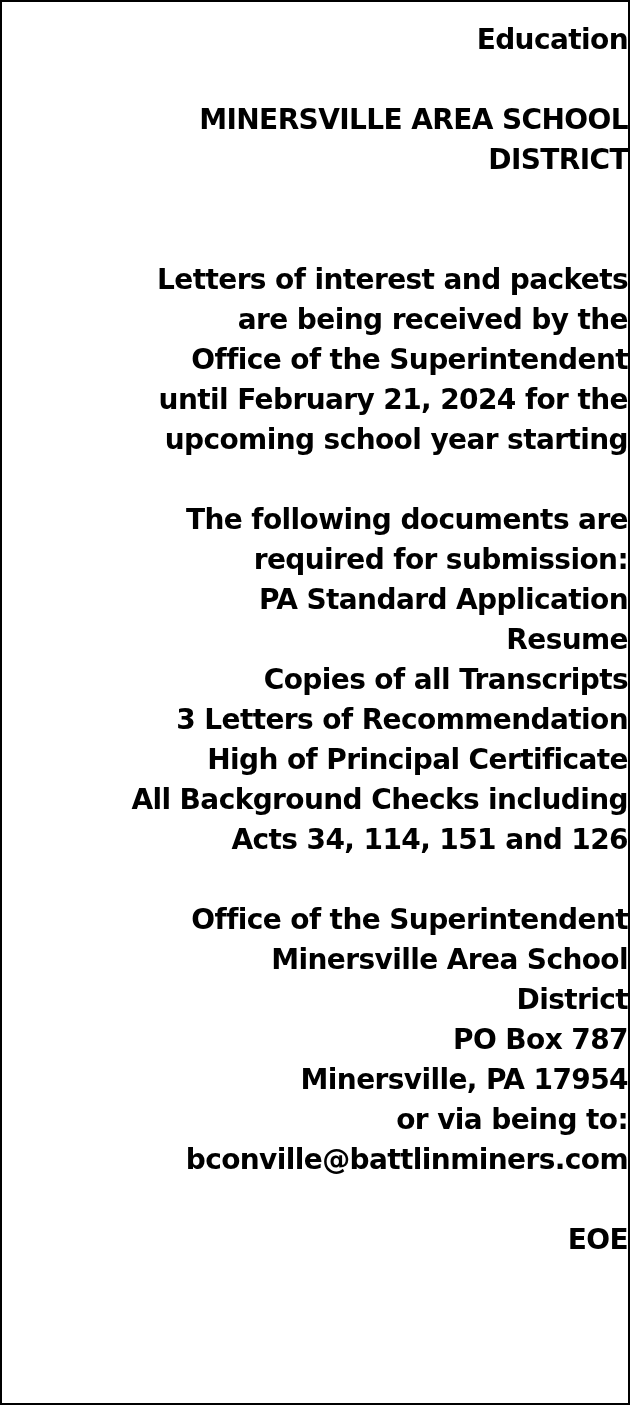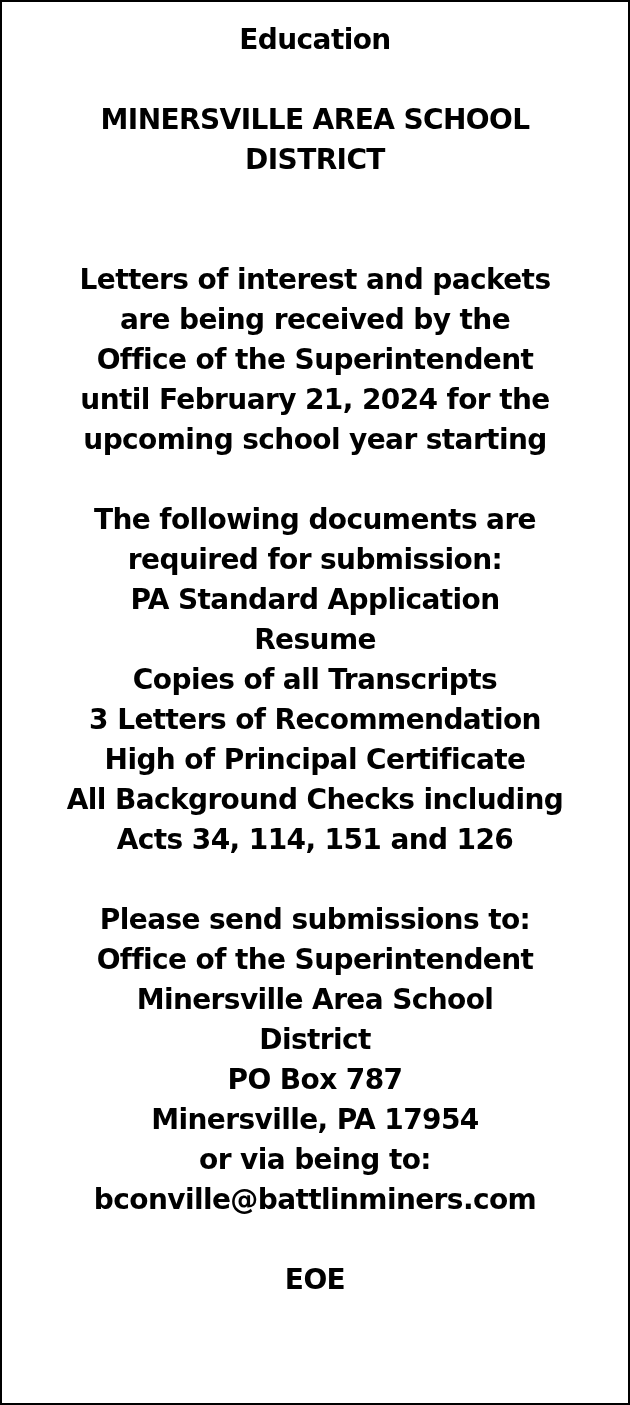--- a/index.html
+++ b/index.html
@@ -7,21 +7,21 @@
     .ad {
       position: relative;
       box-sizing: border-box;
       width: 630px; height: 1405px;
       border: 2px solid #000000;
       background: #ffffff;
       padding-top: 18px;
       font-family: "DejaVu Sans", sans-serif;
       font-weight: bold;
       color: #000000;
-      text-align: center;
+      text-align: right;
     }
     .line {
       height: 40px;
       line-height: 40px;
       font-size: 28px;
       white-space: nowrap;
       letter-spacing: -0.6px;
     }
     .blank { height: 40px; }
   </style>
@@ -54,21 +54,20 @@
     <div class="line">Resume</div>
     <div class="line">Copies of all Transcripts</div>
     <div class="line">3 Letters of Recommendation</div>
     <div class="line">High of Principal Certificate</div>
     <div class="line">All Background Checks including</div>
     <div class="line">Acts 34, 114, 151 and 126</div>
   </div>
   <div class="blank"></div>
 
   <div>
-    <div class="line">Please send submissions to:</div>
     <div class="line">Office of the Superintendent</div>
     <div class="line">Minersville Area School</div>
     <div class="line">District</div>
     <div class="line">PO Box 787</div>
     <div class="line">Minersville, PA 17954</div>
     <div class="line">or via being to:</div>
     <div class="line">bconville@battlinminers.com</div>
   </div>
   <div class="blank"></div>
 

